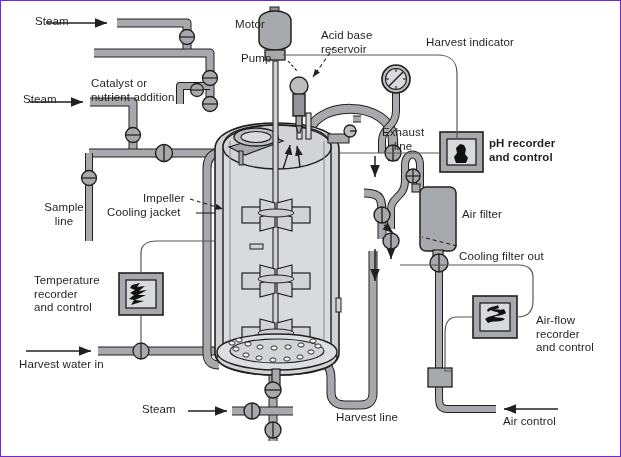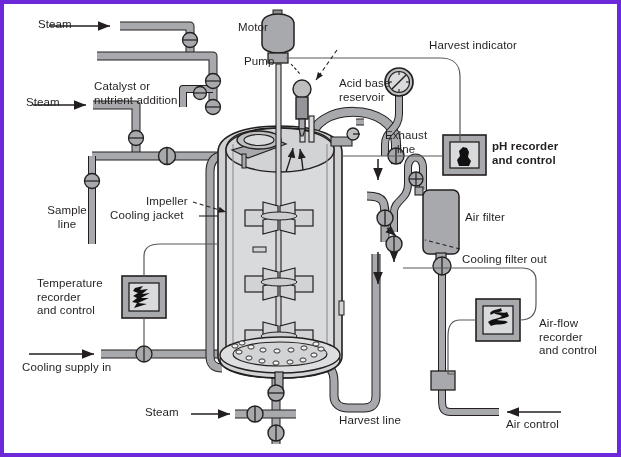--- a/index.html
+++ b/index.html
@@ -1,21 +1,21 @@
 <!DOCTYPE html>
 <html><head>
 <meta charset="utf-8">
 <style>
   html,body{margin:0;padding:0;background:#ffffff;}
   body{font-family:"Liberation Sans",sans-serif;}
   #page{
     position:relative;
     width:621px;height:457px;
     background:#ffffff;
-    border:4px solid #6d28d9;
+    border:1px solid #6d28d9;
     box-sizing:border-box;
     overflow:hidden;
   }
   #svgroot{position:absolute;left:0;top:0;width:619px;height:455px;}
   .lbl{
     position:absolute;
     font-family:"Liberation Sans",sans-serif;
     font-size:11.5px;
     line-height:13.5px;
     color:#231f20;
@@ -376,21 +376,21 @@
       <path d="M189,198 L222,208" stroke-dasharray="4,3" marker-end="url(#arrs)"></path>
       <path d="M195,212 L214,212"></path>
       <path d="M456,245 L421,236" stroke-dasharray="4,3"></path>
     </g>
   </svg>
 
   <div class="lbl" style="left:34px;top:14px;">Steam</div>
 
   <div class="lbl" style="left:222px;top:17px;padding-left:12px;">Motor</div>
 
-  <div class="lbl" style="left:335px;top:28px;white-space:pre-line;margin-top:45px;">Acid base
+  <div class="lbl" style="left:320px;top:28px;white-space:pre-line;">Acid base
 reservoir</div>
 
   <div class="lbl" style="left:425px;top:35px;">Harvest indicator</div>
 
   <div class="lbl" style="left:90px;top:76px;white-space:pre-line;">Catalyst or
 nutrient addition</div>
 
   <div class="lbl" style="left:240px;top:51px;">Pump</div>
 
   <div class="lbl" style="left:22px;top:92px;">Steam</div>
@@ -413,21 +413,21 @@
   <div class="lbl" style="left:458px;top:249px;">Cooling filter out</div>
 
   <div class="lbl" style="left:33px;top:273px;white-space:pre-line;">Temperature
 recorder
 and control</div>
 
   <div class="lbl" style="left:535px;top:313px;white-space:pre-line;">Air-flow
 recorder
 and control</div>
 
-  <div class="lbl" style="left:18px;top:357px;">Cooling supply in</div>
+  <div class="lbl" style="left:18px;top:357px;">Harvest water in</div>
 
   <div class="lbl" style="left:141px;top:402px;">Steam</div>
 
   <div class="lbl" style="left:293px;top:410px;padding-left:42px;">Harvest line</div>
 
   <div class="lbl" style="left:502px;top:414px;">Air control</div>
 
 </div>
 
 </body></html>

